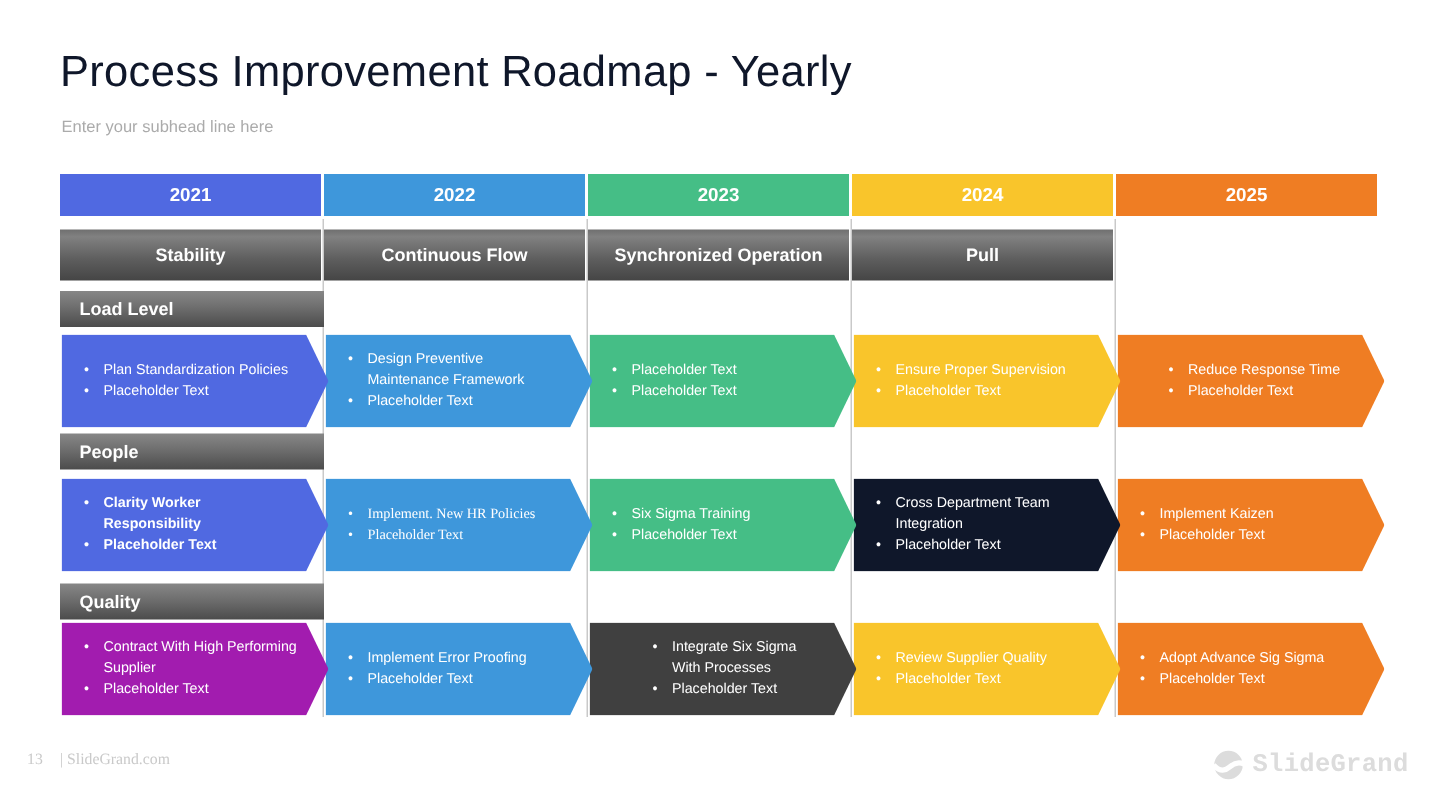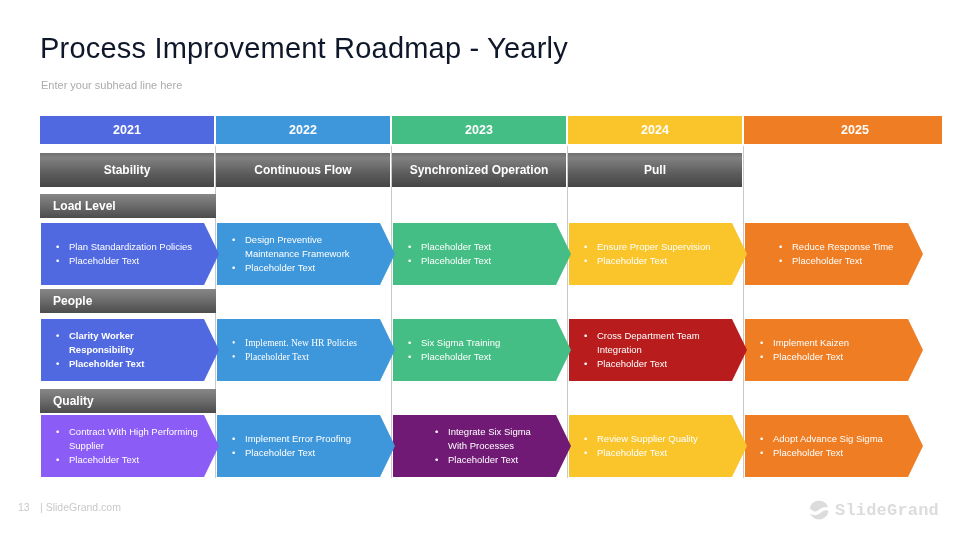--- a/index.html
+++ b/index.html
@@ -42,21 +42,21 @@
     display:flex;align-items:center;box-sizing:border-box;
     padding:4px 21px 4px 13px;
   }
   .c0{z-index:9}.c1{z-index:8}.c2{z-index:7}.c3{z-index:6}.c4{z-index:5}
   .items{list-style:none;margin:0;padding:0;}
   .items li{
     position:relative;padding-left:15px;
     color:#ffffff;font-size:9.5px;line-height:14px;
   }
   .items li::before{content:"\2022";position:absolute;left:2px;top:0;}
-  .footer-text{position:absolute;top:501px;font-size:10.5px;color:#C9C9C9;}
+  .footer-text{position:absolute;top:501px;font-size:10.5px;color:#C9C9C9;font-family:Liberation Serif, serif;}
   .pagenum{left:18px;}
   .site{left:40px;}
   .logo{
     position:absolute;left:808px;top:499px;
     display:flex;align-items:center;gap:5px;font-family:Liberation Mono, monospace;
   }
   .logo-text{font-size:17px;font-weight:700;color:#DCDCDC;letter-spacing:.2px;}
 </style>
 </head>
 <body>
@@ -68,21 +68,21 @@
 
   <div class="vline" style="left:175px"></div>
   <div class="vline" style="left:351px"></div>
   <div class="vline" style="left:527px"></div>
   <div class="vline" style="left:703px"></div>
 
   <div class="yearcell" style="left: 0px; background: rgb(80, 105, 225);">2021</div>
   <div class="yearcell" style="left: 176px; background: rgb(62, 151, 219);">2022</div>
   <div class="yearcell" style="left: 352px; background: rgb(69, 190, 134);">2023</div>
   <div class="yearcell" style="left: 528px; background: rgb(249, 197, 43);">2024</div>
-  <div class="yearcell" style="left: 704px; background: rgb(239, 125, 35); padding-left: 24px;">2025</div>
+  <div class="yearcell" style="left: 704px; background: rgb(239, 125, 35);">2025</div>
 
   <div class="phasecell" style="left:0px">Stability</div>
   <div class="phasecell" style="left:176px">Continuous Flow</div>
   <div class="phasecell" style="left:528px">Pull</div>
   <div class="phasecell" style="left:352px">Synchronized Operation</div>
 
   <div class="catbar" style="top:78px">Load Level</div>
   <div class="cell c0" style="left: 1px; top: 107px; background: rgb(80, 105, 225);">
     <ul class="items">
         <li>Plan Standardization Policies</li>
@@ -126,47 +126,47 @@
         <li>Implement. New HR Policies</li>
         <li>Placeholder Text</li>
       </ul>
   </div>
   <div class="cell c2" style="left: 353px; top: 203px; background: rgb(69, 190, 134);">
     <ul class="items">
         <li>Six Sigma Training</li>
         <li>Placeholder Text</li>
       </ul>
   </div>
-  <div class="cell c3" style="left: 529px; top: 203px; background: #b91c1c;">
+  <div class="cell c3" style="left: 529px; top: 203px; background: #0f172a;">
     <ul class="items">
         <li>Cross Department Team Integration</li>
         <li>Placeholder Text</li>
       </ul>
   </div>
   <div class="cell c4" style="left: 705px; top: 203px; background: rgb(239, 125, 35);">
     <ul class="items">
         <li>Implement Kaizen</li>
         <li>Placeholder Text</li>
       </ul>
   </div>
 
   <div class="catbar" style="top:273px">Quality</div>
-  <div class="cell c0" style="left: 1px; top: 299px; background: #8b5cf6;">
+  <div class="cell c0" style="left: 1px; top: 299px; background: #a21caf;">
     <ul class="items">
         <li>Contract With High Performing Supplier</li>
         <li>Placeholder Text</li>
       </ul>
   </div>
   <div class="cell c1" style="left: 177px; top: 299px; background: rgb(62, 151, 219);">
     <ul class="items">
         <li>Implement Error Proofing</li>
         <li>Placeholder Text</li>
       </ul>
   </div>
-  <div class="cell c2" style="left: 353px; top: 299px; background: #701a75; padding-left: 40px;">
+  <div class="cell c2" style="left: 353px; top: 299px; background: #404040; padding-left: 40px;">
     <ul class="items">
         <li>Integrate Six Sigma With Processes</li>
         <li>Placeholder Text</li>
       </ul>
   </div>
   <div class="cell c3" style="left: 529px; top: 299px; background: rgb(249, 197, 43);">
     <ul class="items">
         <li>Review Supplier Quality</li>
         <li>Placeholder Text</li>
       </ul>

